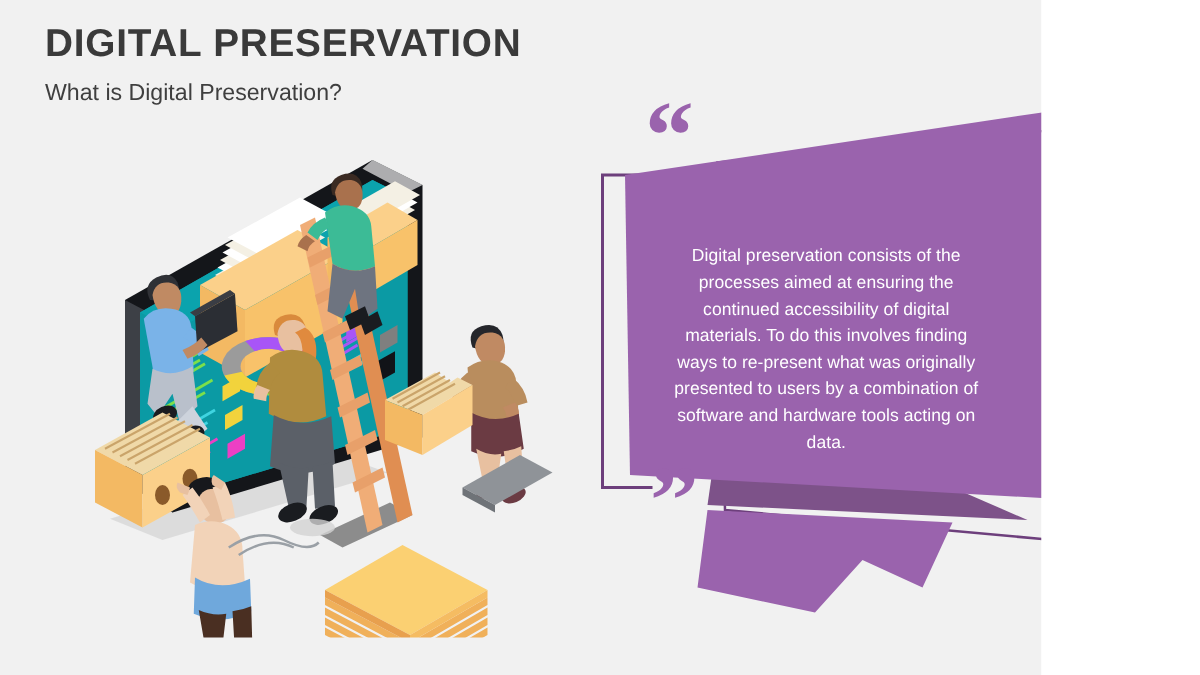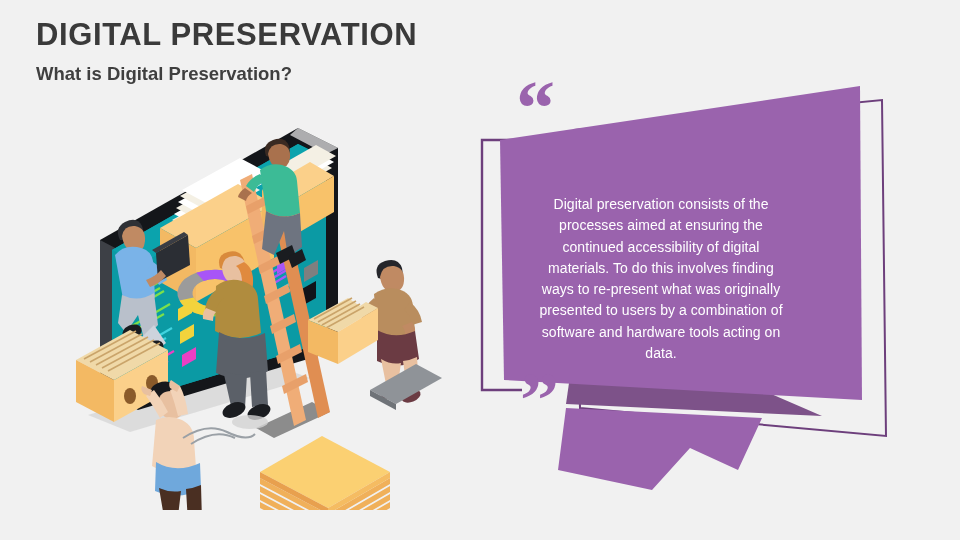--- a/index.html
+++ b/index.html
@@ -5,21 +5,21 @@
   html, body {
     margin: 0;
     padding: 0;
     background: #ffffff;
   }
   body {
     font-family: "Liberation Sans", sans-serif;
   }
   #slide {
     position: relative;
-    width: 960px;
+    width: 833px;
     height: 540px;
     background: #f1f1f1;
     overflow: hidden;
   }
   
   #title-block {
     position: absolute;
     left: 36px;
     top: 18px;
     width: 520px;
@@ -28,21 +28,21 @@
     font-size: 31px;
     font-weight: bold;
     letter-spacing: 0.6px;
     color: #3a3a3a;
     line-height: 1.1;
     margin: 0;
     white-space: nowrap;
   }
   #page-subtitle {
     font-size: 18.5px;
-    font-weight: bold;
+    font-weight: normal;
     color: #3f3f3f;
     margin: 11px 0 0 0;
     line-height: 1.2;
   }
   
   #illustration {
     position: absolute;
     left: 60px;
     top: 110px;
     width: 400px;

